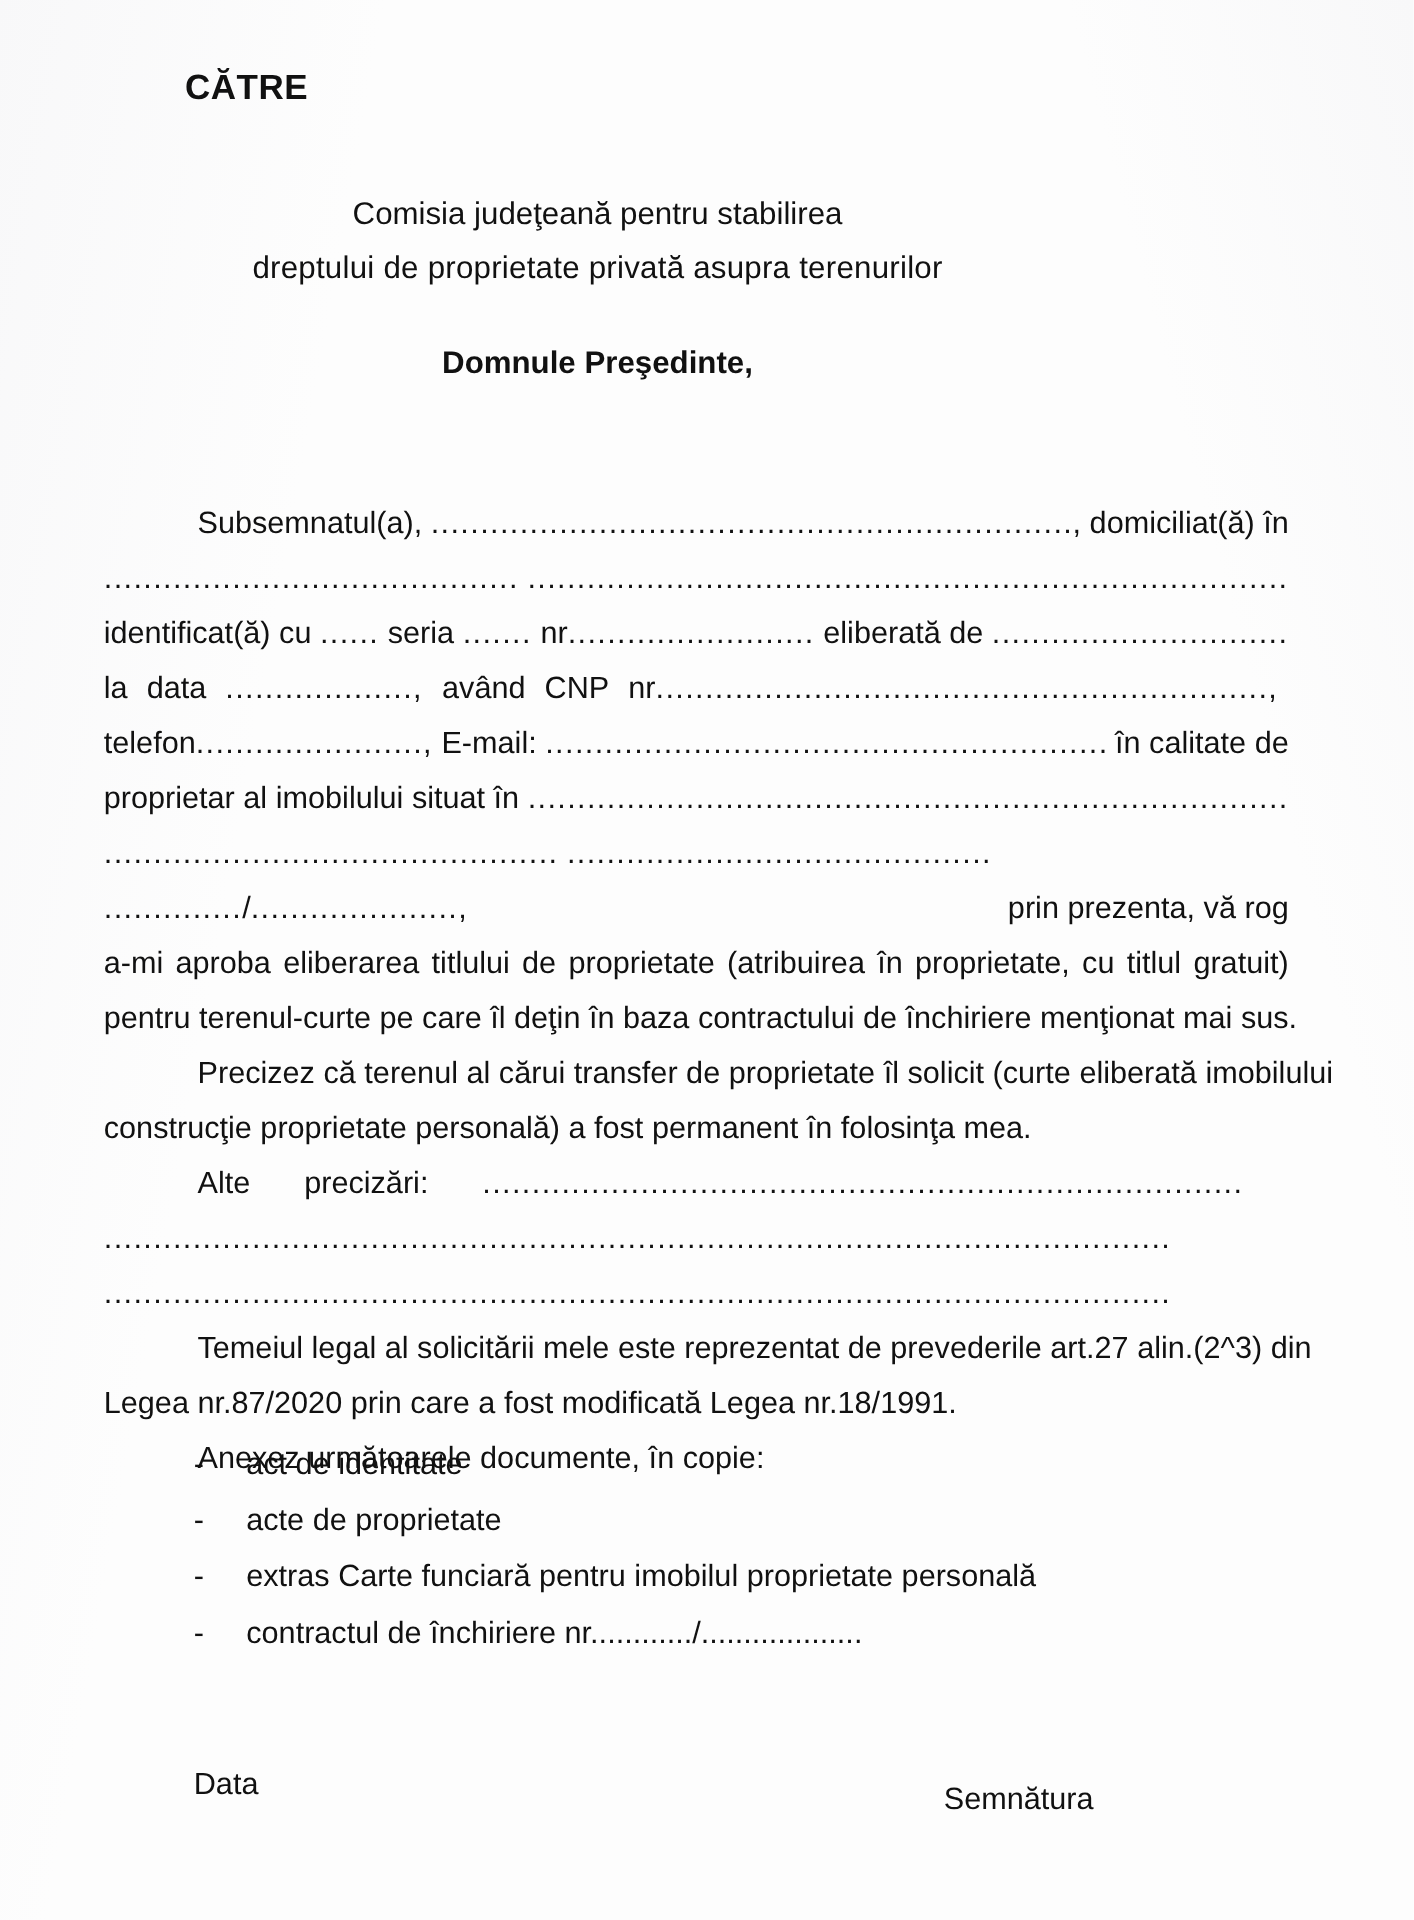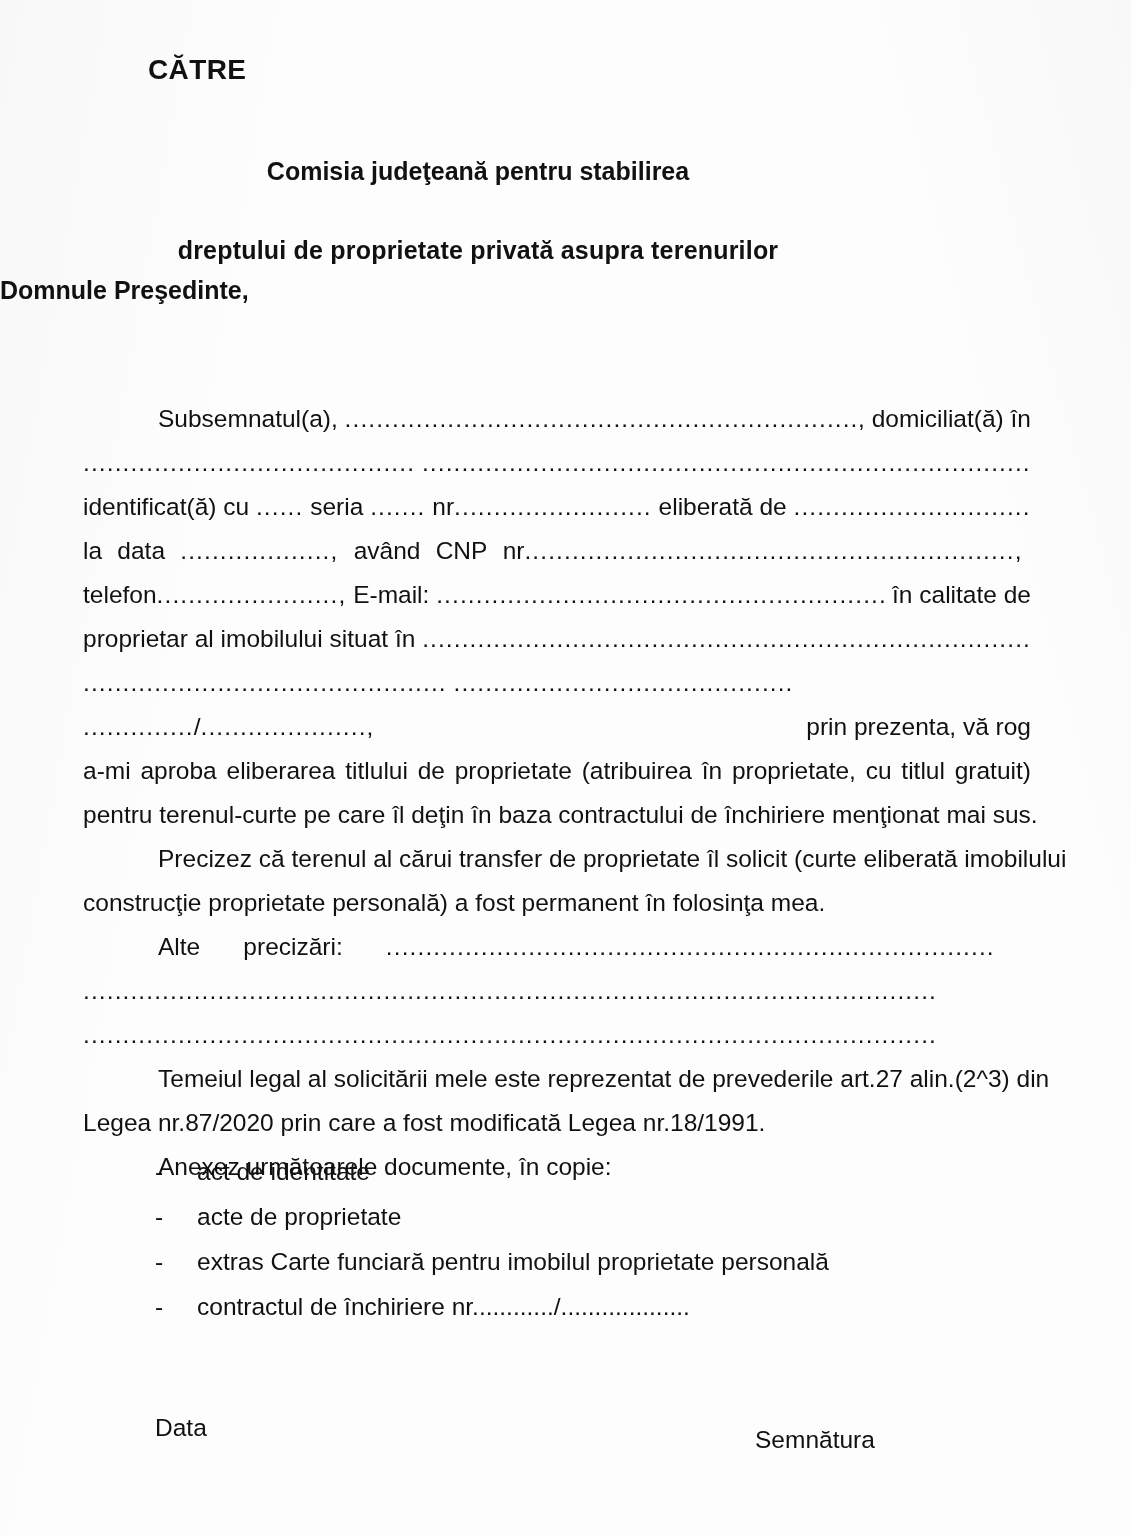--- a/index.html
+++ b/index.html
@@ -43,33 +43,33 @@
     font-weight: bold;
     letter-spacing: 0.4px;
   }
 
   .committee {
     position: absolute;
     left: 0;
     right: 0;
     top: 138px;
     text-align: center;
-    font-weight: bold;
+    font-weight: normal;
     font-size: 25px;
     line-height: 43px;
     padding-right: 10px;
   }
-  .committee .l2 { letter-spacing: 0.2px; margin-top: 36px; }
+  .committee .l2 { letter-spacing: 0.2px; }
 
   .salutation {
     position: absolute;
     left: 0;
     right: 0;
     top: 264px;
-    text-align: left;
+    text-align: center;
     font-weight: bold;
     font-size: 25px;
     padding-right: 10px;
   }
 
   
   .body-block {
     position: absolute;
     left: 83px;
     top: 385px;

